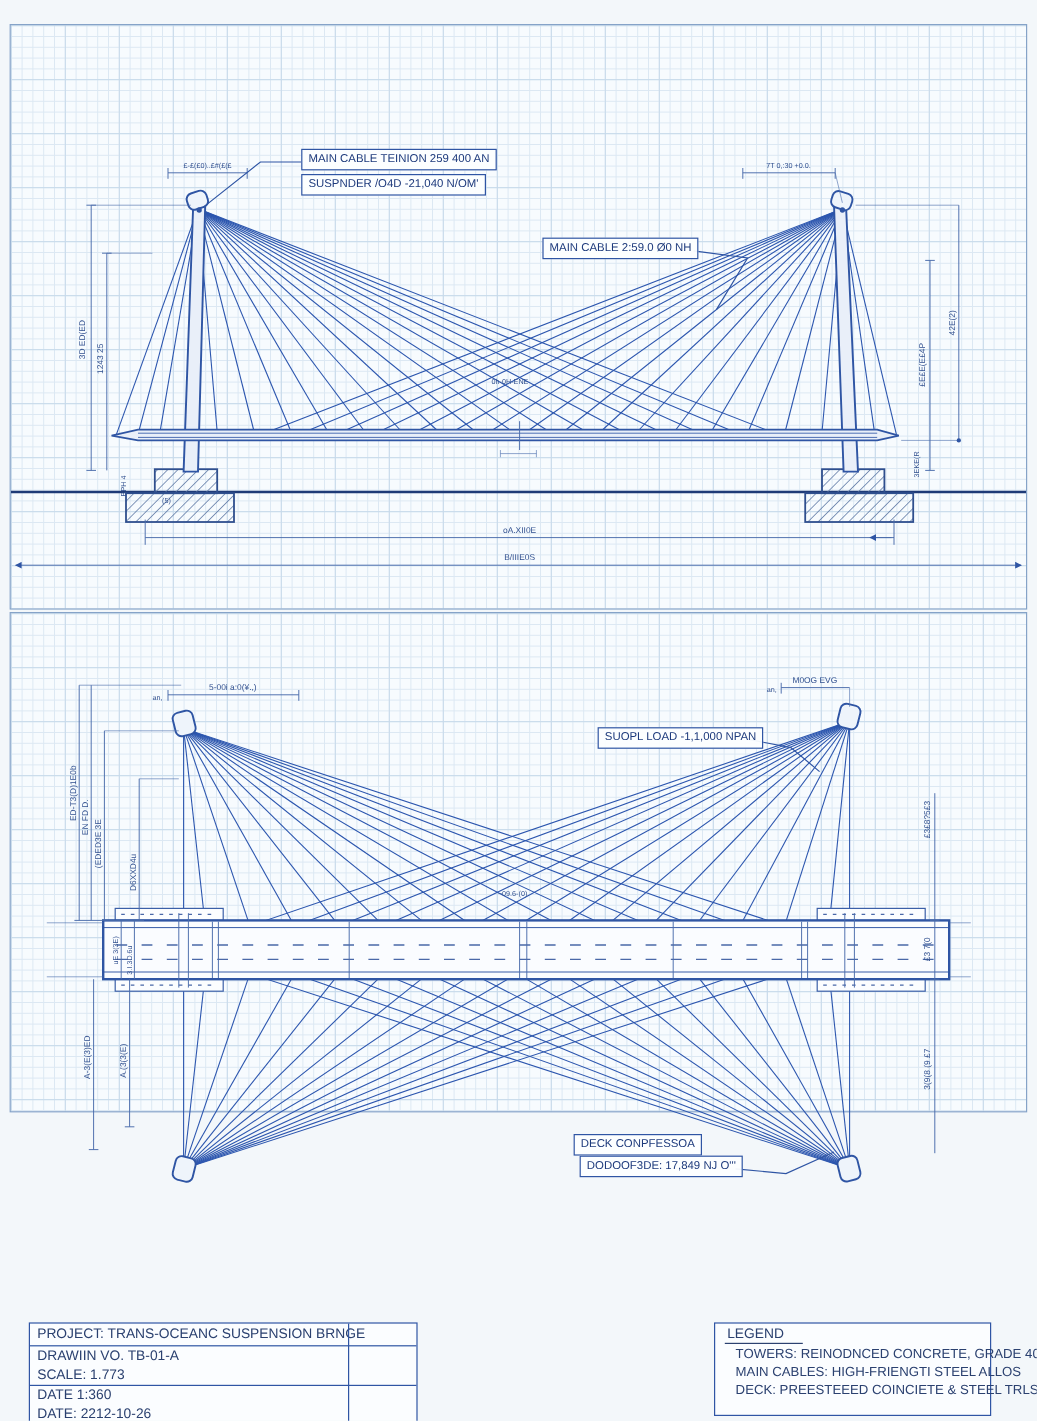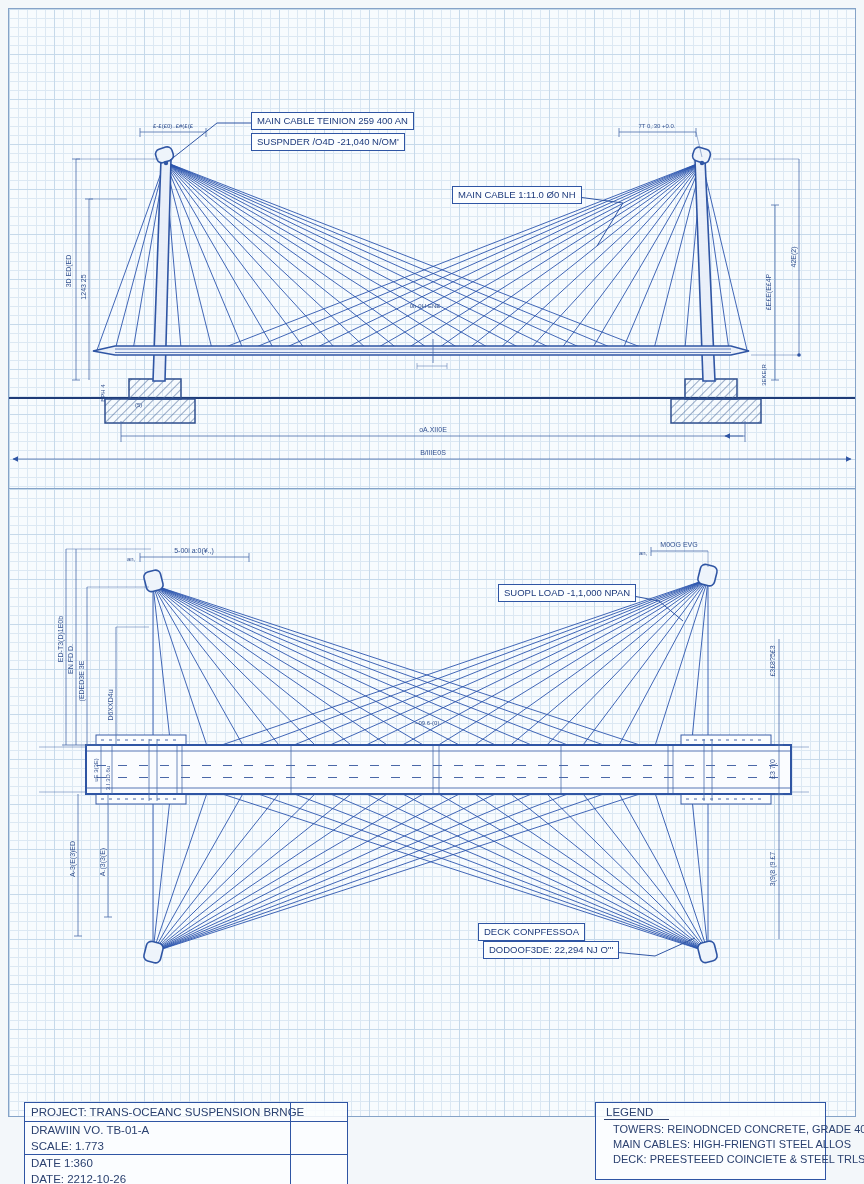--- a/index.html
+++ b/index.html
@@ -14,22 +14,22 @@
     background-color:#f7fbfe;
     background-image:
       linear-gradient(#c6d9ea 1px, transparent 1px),
       linear-gradient(90deg,#c6d9ea 1px, transparent 1px),
       linear-gradient(#dce8f3 1px, transparent 1px),
       linear-gradient(90deg,#dce8f3 1px, transparent 1px);
     background-size:45px 45px,45px 45px,9px 9px,9px 9px;
     border:1px solid #85a3c8;
     box-sizing:border-box;
   }
-  #panel-elevation{top:8px;height:488px;}
-  #panel-plan{top:488px;height:629px;}
+  #panel-elevation{top:20px;height:488px;}
+  #panel-plan{top:510px;height:417px;}
   .panel svg{position:absolute;left:0;top:0;}
   .callout{
     position:absolute;z-index:5;white-space:nowrap;
     font-size:9.5px;line-height:1.25;padding:2px 5px;
     color:#1d3a7c;border:1.2px solid #2f55a4;
     background:rgba(252,254,255,.95);
   }
   
   .cable{stroke:#2b55ae;stroke-width:.9;fill:none;}
   .struct{fill:#e9eff9;stroke:#2f55a4;stroke-width:1.6;}
@@ -187,21 +187,21 @@
     </g>
 
     <g>
       <polyline class="leader" points="242,114 208,114 160,152"></polyline>
       <polyline class="leader" points="569,188 614,194 588,237"></polyline>
     </g>
   </svg>
 
   <div class="callout" style="left:242px;top:103px">MAIN CABLE TEINION 259 400 AN</div>
   <div class="callout" style="left:242px;top:124px">SUSPNDER /O4D -21,040 N/OM'</div>
-  <div class="callout" style="left:443px;top:177px">MAIN CABLE 1:11.0 Ø0 NH</div>
+  <div class="callout" style="left:443px;top:177px">MAIN CABLE 2:59.0 Ø0 NH</div>
 </section>
 
 <section class="panel" id="panel-plan">
   <svg width="846" height="558" viewBox="0 0 846 558">
 
     <g id="plan-cables">
         <line x1="144" y1="96" x2="162" y2="260" class="cable"></line>
         <line x1="699" y1="90" x2="682" y2="260" class="cable"></line>
         <line x1="144" y1="463" x2="162" y2="301" class="cable"></line>
         <line x1="699" y1="463" x2="682" y2="301" class="cable"></line>
@@ -347,21 +347,21 @@
     </g>
 
     <g>
       <polyline class="leader" points="614,105 650,112 674,132"></polyline>
       <polyline class="leader" points="604,463 646,467 686,449"></polyline>
     </g>
   </svg>
 
   <div class="callout" style="left:489px;top:95px">SUOPL LOAD -1,1,000 NPAN</div>
   <div class="callout" style="left:469px;top:434px">DECK CONPFESSOA</div>
-  <div class="callout" style="left:474px;top:452px">DODOOF3DE: 22,294 NJ O'''</div>
+  <div class="callout" style="left:474px;top:452px">DODOOF3DE: 17,849 NJ O'''</div>
 </section>
 
 <div class="tb" id="tb-left">
   <div class="col"></div>
   <div class="tb-row" style="line-height:16px">PROJECT: TRANS-OCEANC SUSPENSION BRNGE</div>
   <div class="tb-row tb-sep">DRAWIIN VO. TB-01-A</div>
   <div class="tb-row">SCALE:  1.773</div>
   <div class="tb-row tb-sep">DATE 1:360</div>
   <div class="tb-row">DATE: 2212-10-26</div>
 </div>

